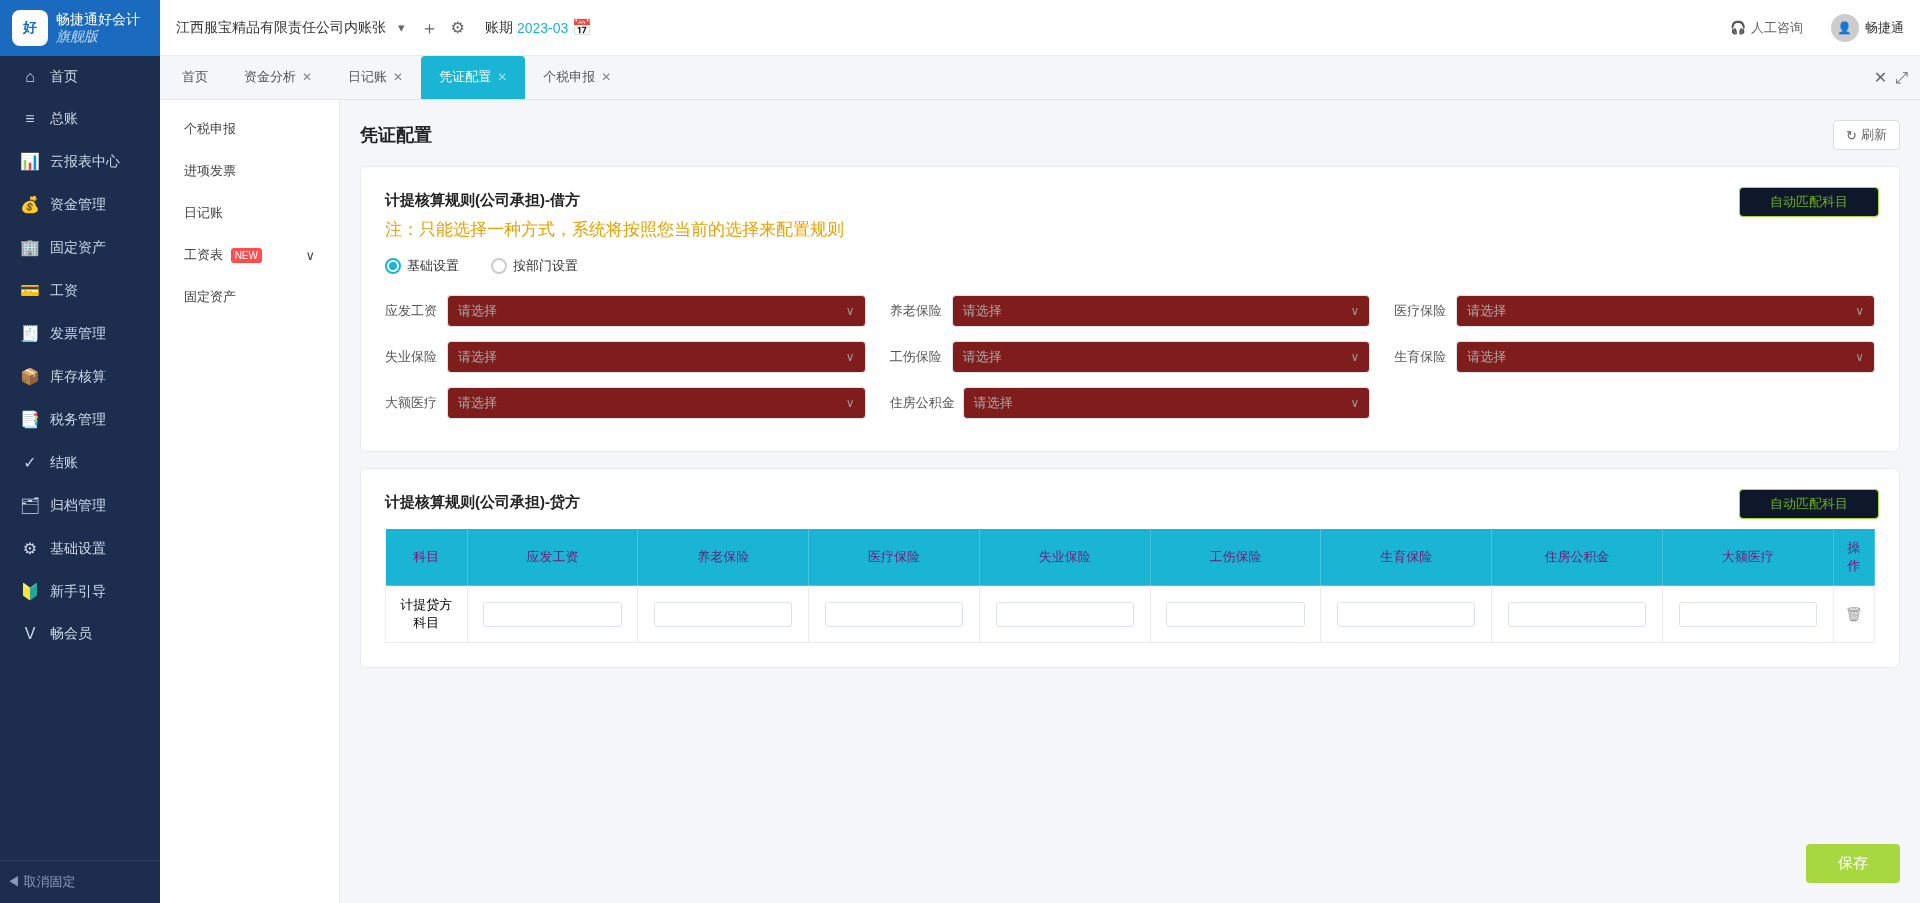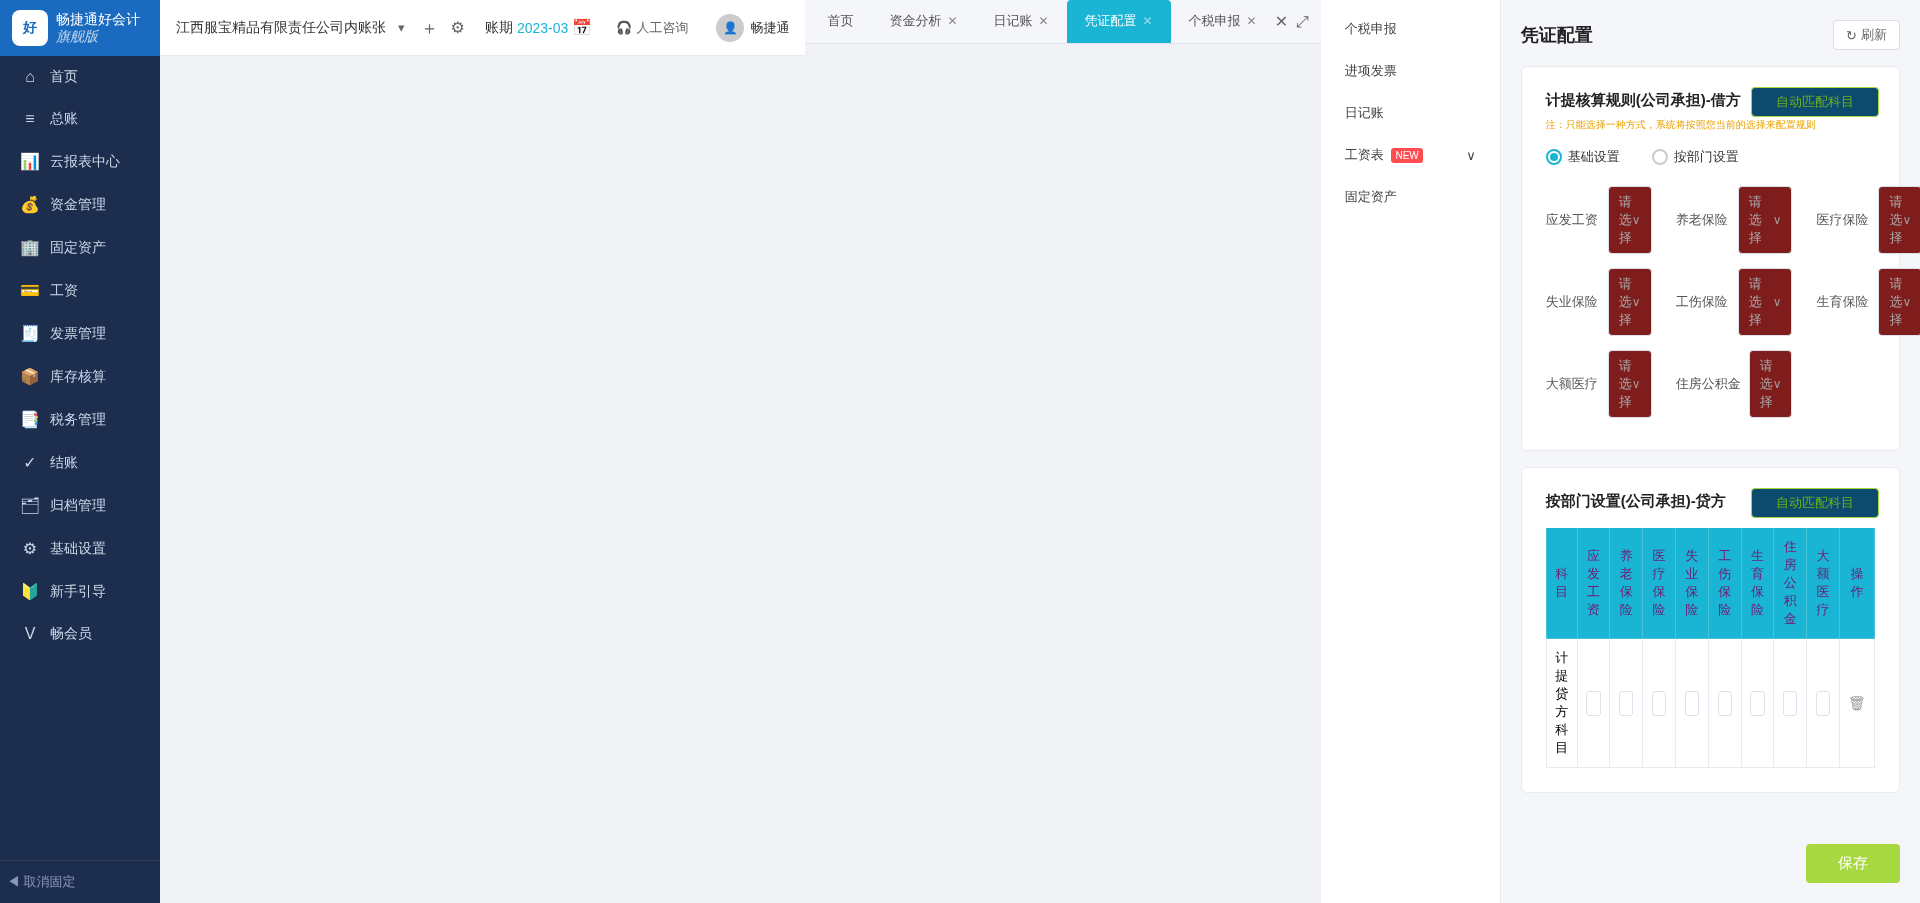--- a/index.html
+++ b/index.html
@@ -44,21 +44,21 @@
       padding: 12px 7px;
       display: flex; align-items: center; gap: 6px;
       color: #8899bb; font-size: 13px; cursor: pointer;
       border-top: 1px solid rgba(255,255,255,0.08);
     }
 
     
     .main-area {
       flex: 1;
       display: flex;
-      flex-direction: row;
+      flex-direction: column;
       height: 903px;
       overflow: hidden;
     }
 
     
     .top-bar {
       height: 56px;
       background: #fff;
       display: flex;
       align-items: center;
@@ -184,21 +184,21 @@
     .card {
       background: #fff;
       border-radius: 6px;
       padding: 24px;
       margin-bottom: 16px;
       border: 1px solid #e8ecf0;
       position: relative;
     }
 
     .section-title { font-size: 15px; font-weight: bold; color: #222; margin-bottom: 8px; }
-    .notice-text { color: #e8a000; font-size: 10px; margin-bottom: 16px; }
+    .notice-text { color: #e8a000; font-size: 17px; margin-bottom: 16px; }
 
     .radio-group { display: flex; align-items: center; gap: 32px; margin-bottom: 20px; }
     .radio-option { display: flex; align-items: center; gap: 6px; font-size: 13px; color: #333; cursor: pointer; }
     .radio-circle {
       width: 16px; height: 16px;
       border-radius: 50%;
       border: 2px solid #ccc;
       display: flex; align-items: center; justify-content: center;
     }
     .radio-circle.checked { border-color: #1ab5d4; }
@@ -230,23 +230,23 @@
       cursor: pointer;
       background: #7f1d1d;
     }
     .field-select-arrow { color: #999; font-size: 12px; }
 
     .auto-match-btn {
       position: absolute;
       top: 20px; right: 20px;
       border: 1px solid #a8d840;
       color: #6ab01e;
-      background: #0c4a6e;
-      font-size: 13px;
-      padding: 5px 24px;
+      background: #0f172a;
+      font-size: 13px;
+      padding: 5px 30px;
       border-radius: 4px;
       cursor: pointer;
     }
     .data-table {
       width: 100%;
       border-collapse: collapse;
       font-size: 13px;
     }
     .data-table thead tr {
       background: #1ab5d4;
@@ -532,21 +532,21 @@
               <span class="field-select-arrow">∨</span>
             </div>
           </div>
         </div>
       </div>
 
       <div class="card">
         <button class="auto-match-btn">
           <span>自动匹配科目</span>
         </button>
-        <div class="section-title" style="margin-bottom:16px;">按部门设置(公司承担)-贷方</div>
+        <div class="section-title" style="margin-bottom:16px;">计提核算规则(公司承担)-贷方</div>
         <table class="data-table">
           <thead>
             <tr>
               <th>科目</th>
               <th>应发工资</th>
               <th>养老保险</th>
               <th>医疗保险</th>
               <th>失业保险</th>
               <th>工伤保险</th>
               <th>生育保险</th>

